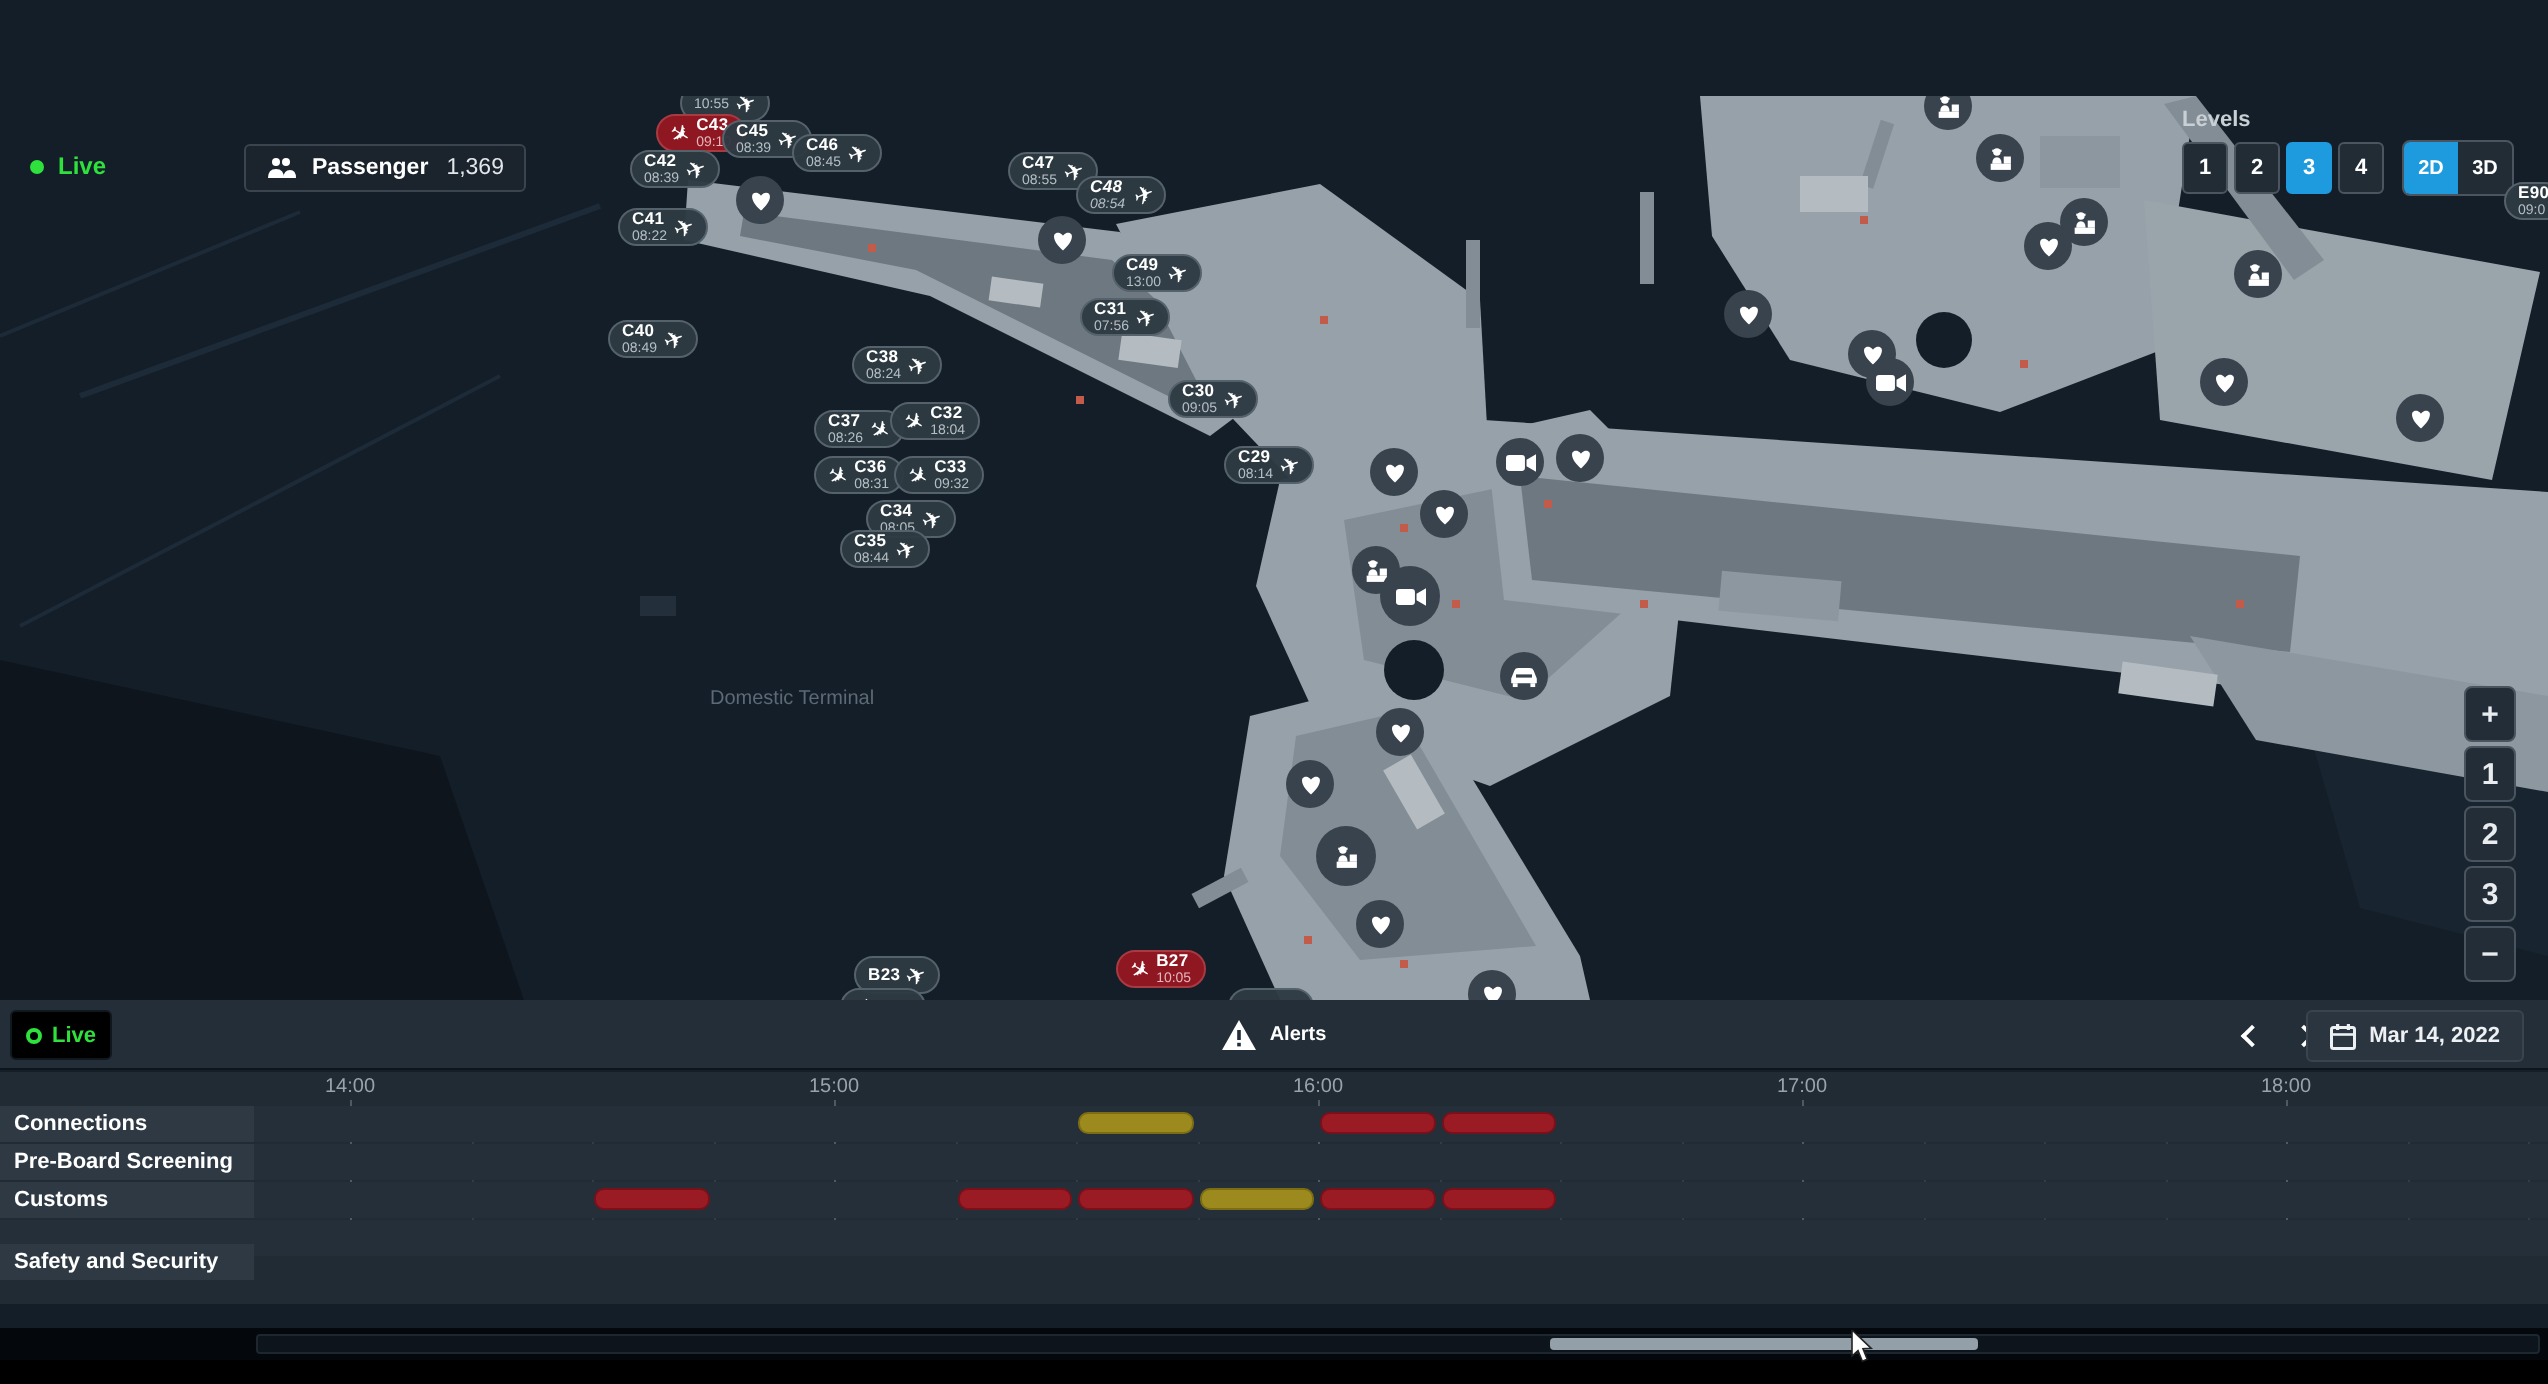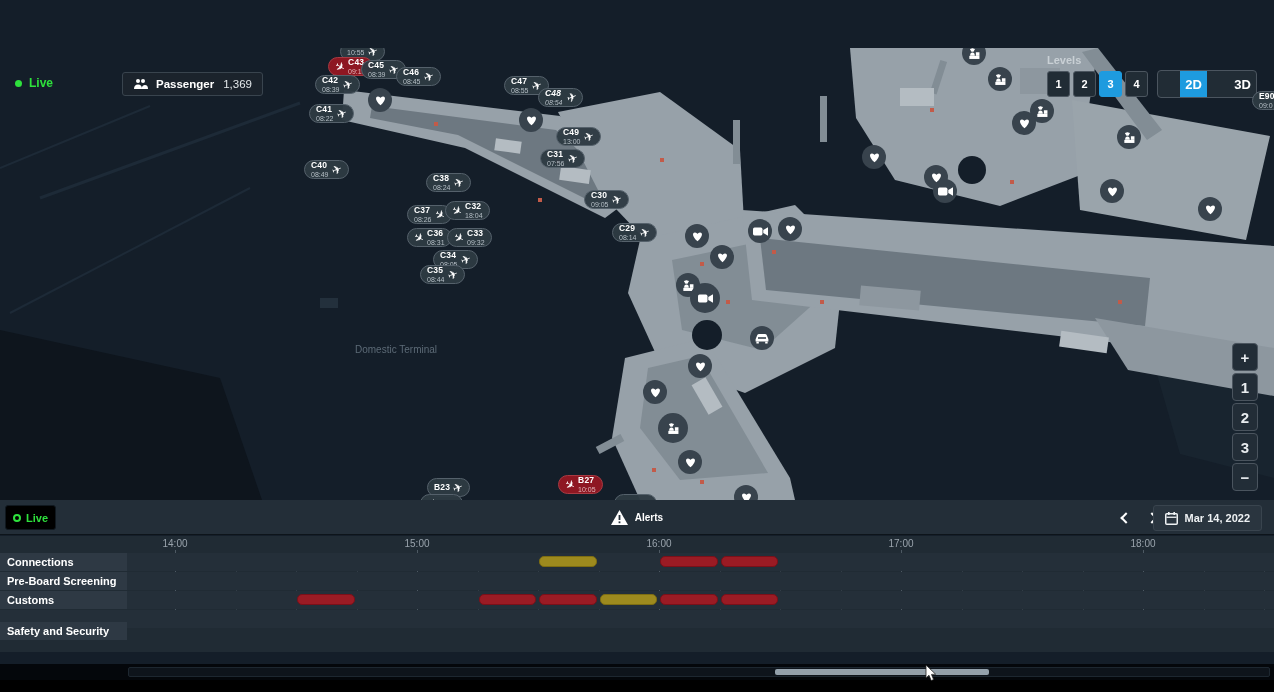--- a/index.html
+++ b/index.html
@@ -31,21 +31,21 @@
   .passenger-pill { position:absolute; left:122px; top:24px; height:24px; background:rgba(27,36,44,.95); border:1px solid #39444e; border-radius:3px; display:flex; align-items:center; padding:0 10px; gap:7px; }
   .passenger-pill .plabel { color:#fff; font-size:11.5px; font-weight:bold; }
   .passenger-pill .pcount { color:#e2e7ea; font-size:11.5px; margin-left:2px; }
 
   .levels-ctl { position:absolute; right:17px; top:6px; }
   .levels-ctl .lv-label { color:#c9d0d5; font-size:11px; margin-bottom:4px; font-weight:bold; }
   .lv-row { display:flex; align-items:center; gap:3px; }
   .lv-btn { width:23px; height:26px; background:#212c35; border:1px solid #4b555f; border-radius:3px; color:#fff; font-size:11px; font-weight:bold; display:flex; align-items:center; justify-content:center; cursor:pointer; }
   .lv-btn.active { background:#1e9bdf; border-color:#1e9bdf; }
   .lv-group { display:flex; margin-left:6px; border:1px solid #4b555f; border-radius:4px; overflow:hidden; background:#212c35; }
-  .lv-mode { width:27px; height:26px; color:#fff; font-size:13px; font-weight:bold; display:flex; align-items:center; justify-content:center; cursor:pointer;margin-left:22px; }
+  .lv-mode { width:27px; height:26px; color:#fff; font-size:10px; font-weight:bold; display:flex; align-items:center; justify-content:center; cursor:pointer; }
   .lv-mode.active { background:#1e9bdf; }
 
   .zoom-stack { position:absolute; right:16px; top:295px; display:flex; flex-direction:column; gap:2px; }
   .zoom-btn { width:26px; height:28px; background:#222d37; border:1px solid #4a545e; border-radius:4px; color:#e8ecef; font-size:15px; font-weight:bold; display:flex; align-items:center; justify-content:center; cursor:pointer; }
 
   
   .gate { position:absolute; height:19px; background:rgba(46,58,67,.96); border:1px solid #55616b; border-radius:10px; display:flex; align-items:center; padding:0 6px; gap:3px; cursor:pointer; z-index:5; }
   .gate.alert { background:#8e1722; border-color:#a83a42; }
   .gate .gt { display:flex; flex-direction:column; line-height:1; }
   .gate .code { color:#fff; font-size:8.5px; font-weight:bold; letter-spacing:.2px; }

